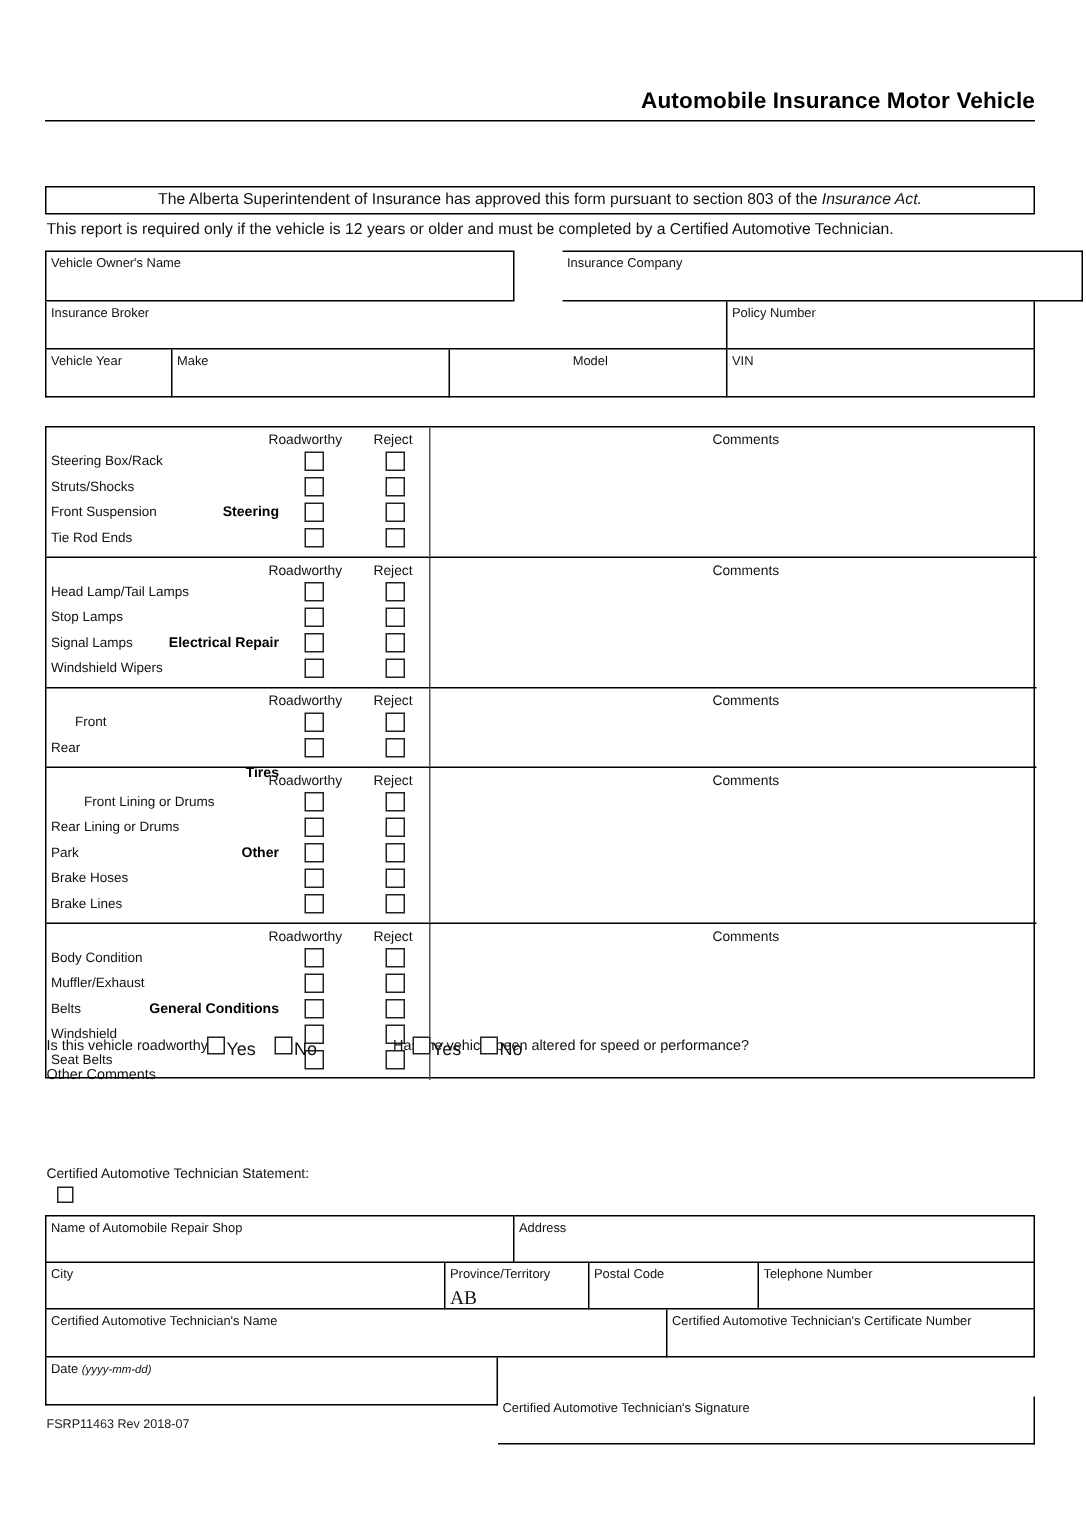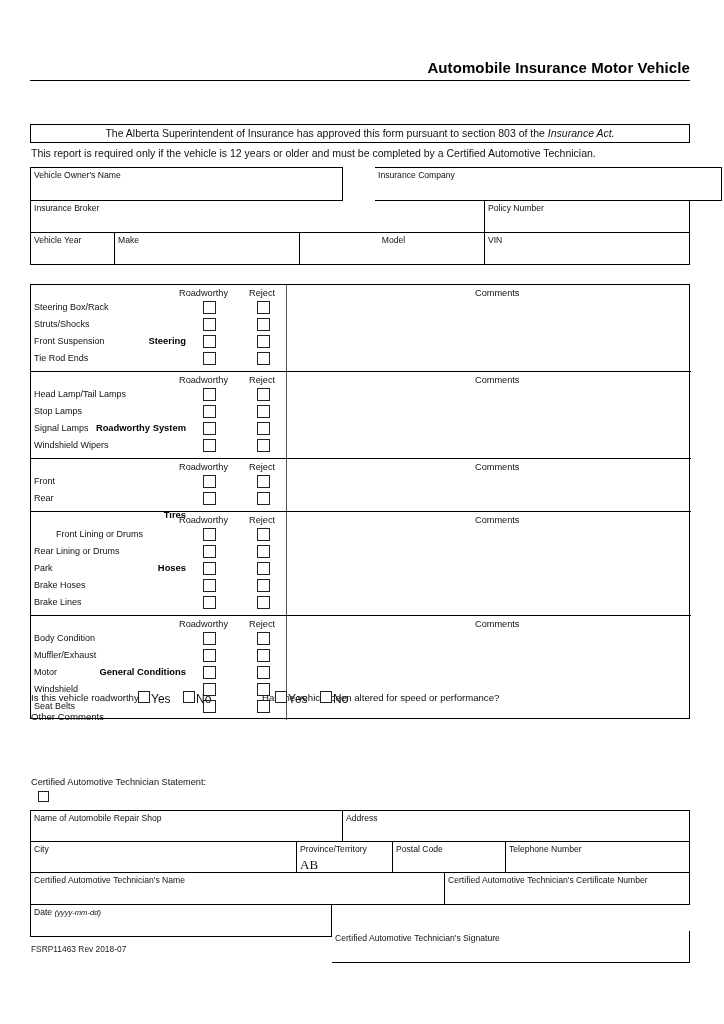--- a/index.html
+++ b/index.html
@@ -273,21 +273,21 @@
         <div class="insp-row-label" style="top: 51px;">Front Suspension</div>
         <div class="cb rw" style="top: 50px;"></div>
         <div class="cb rj" style="top: 50px;"></div>
         <div class="insp-row-label" style="top: 68px;">Tie Rod Ends</div>
         <div class="cb rw" style="top: 67px;"></div>
         <div class="cb rj" style="top: 67px;"></div>
         <div style="position: absolute; inset: 14px 0px 0px 256px; font-size: 9px; color: rgb(17, 17, 17); padding: 2px 4px;"></div>
       </div>
       <div class="insp-block" style="top: 87px; height: 87px;">
         <div class="insp-divider"></div>
-        <div class="blk-title">Roadworthy System</div>
+        <div class="blk-title">Electrical Repair</div>
         <div class="col-head rw">Roadworthy</div>
         <div class="col-head rj">Reject</div>
         <div class="col-head cm">Comments</div>
         <div class="insp-row-label" style="top: 17px;">Head Lamp/Tail Lamps</div>
         <div class="cb rw" style="top: 16px;"></div>
         <div class="cb rj" style="top: 16px;"></div>
         <div class="insp-row-label" style="top: 34px;">Stop Lamps</div>
         <div class="cb rw" style="top: 33px;"></div>
         <div class="cb rj" style="top: 33px;"></div>
         <div class="insp-row-label" style="top: 51px;">Signal Lamps</div>
@@ -297,31 +297,31 @@
         <div class="cb rw" style="top: 67px;"></div>
         <div class="cb rj" style="top: 67px;"></div>
         <div style="position: absolute; inset: 14px 0px 0px 256px; font-size: 9px; color: rgb(17, 17, 17); padding: 2px 4px;"></div>
       </div>
       <div class="insp-block" style="top: 174px; height: 53px;">
         <div class="insp-divider"></div>
         <div class="blk-title">Tires</div>
         <div class="col-head rw">Roadworthy</div>
         <div class="col-head rj">Reject</div>
         <div class="col-head cm">Comments</div>
-        <div class="insp-row-label" style="top: 17px;">Front</div>
+        <div class="insp-row-label" style="top: 17px; margin-left: 16px;">Front</div>
         <div class="cb rw" style="top: 16px;"></div>
         <div class="cb rj" style="top: 16px;"></div>
         <div class="insp-row-label" style="top: 34px;">Rear</div>
         <div class="cb rw" style="top: 33px;"></div>
         <div class="cb rj" style="top: 33px;"></div>
         <div style="position: absolute; inset: 14px 0px 0px 256px; font-size: 9px; color: rgb(17, 17, 17); padding: 2px 4px;"></div>
       </div>
       <div class="insp-block" style="top: 227px; height: 104px;">
         <div class="insp-divider"></div>
-        <div class="blk-title">Hoses</div>
+        <div class="blk-title">Other</div>
         <div class="col-head rw">Roadworthy</div>
         <div class="col-head rj">Reject</div>
         <div class="col-head cm">Comments</div>
         <div class="insp-row-label" style="top: 17px; margin-left: 22px;">Front Lining or Drums</div>
         <div class="cb rw" style="top: 16px;"></div>
         <div class="cb rj" style="top: 16px;"></div>
         <div class="insp-row-label" style="top: 34px;">Rear Lining or Drums</div>
         <div class="cb rw" style="top: 33px;"></div>
         <div class="cb rj" style="top: 33px;"></div>
         <div class="insp-row-label" style="top: 51px;">Park</div>
@@ -340,21 +340,21 @@
         <div class="blk-title">General  Conditions</div>
         <div class="col-head rw">Roadworthy</div>
         <div class="col-head rj">Reject</div>
         <div class="col-head cm">Comments</div>
         <div class="insp-row-label" style="top: 17px;">Body Condition</div>
         <div class="cb rw" style="top: 16px;"></div>
         <div class="cb rj" style="top: 16px;"></div>
         <div class="insp-row-label" style="top: 34px;">Muffler/Exhaust</div>
         <div class="cb rw" style="top: 33px;"></div>
         <div class="cb rj" style="top: 33px;"></div>
-        <div class="insp-row-label" style="top: 51px;">Motor</div>
+        <div class="insp-row-label" style="top: 51px;">Belts</div>
         <div class="cb rw" style="top: 50px;"></div>
         <div class="cb rj" style="top: 50px;"></div>
         <div class="insp-row-label" style="top: 68px;">Windshield</div>
         <div class="cb rw" style="top: 67px;"></div>
         <div class="cb rj" style="top: 67px;"></div>
         <div class="insp-row-label" style="top: 85px;">Seat Belts</div>
         <div class="cb rw" style="top: 84px;"></div>
         <div class="cb rj" style="top: 84px;"></div>
         <div style="position: absolute; inset: 14px 0px 0px 256px; font-size: 9px; color: rgb(17, 17, 17); padding: 2px 4px;"></div>
       </div>

